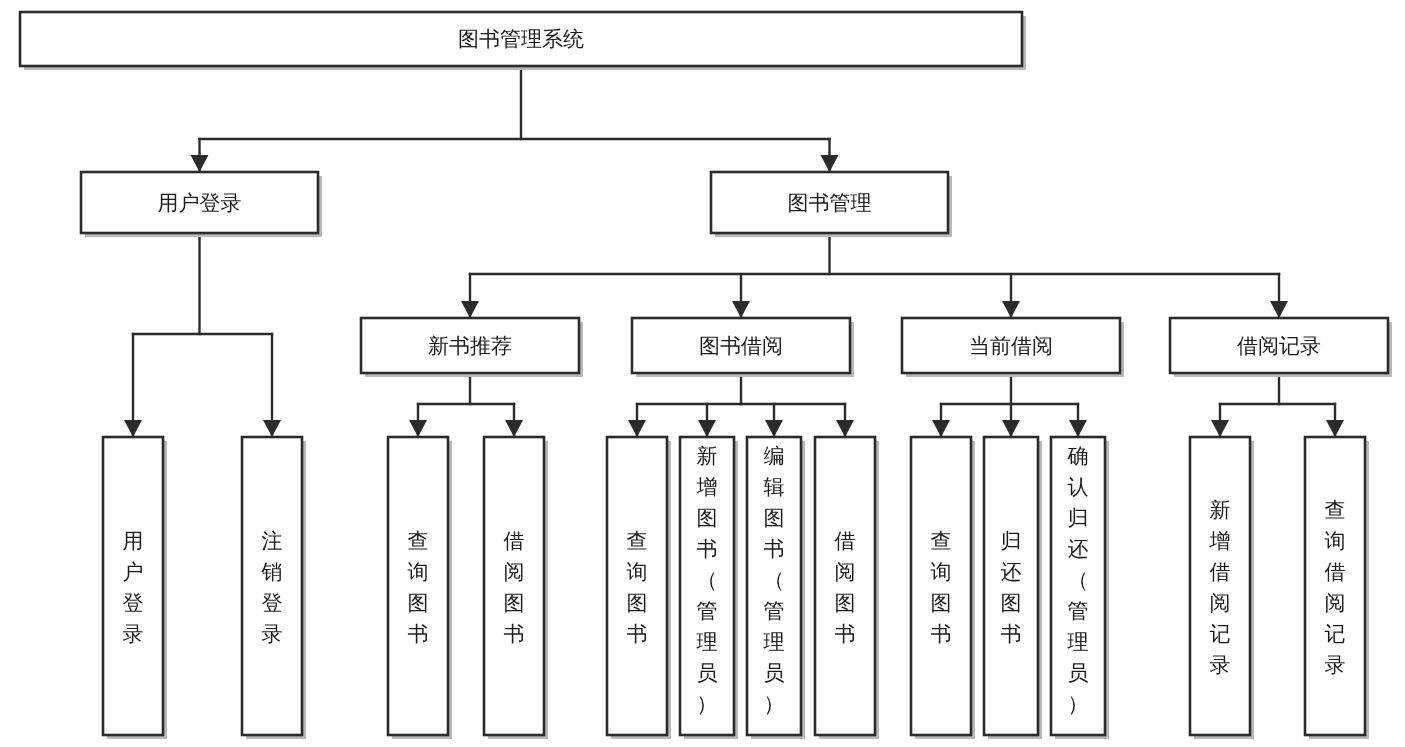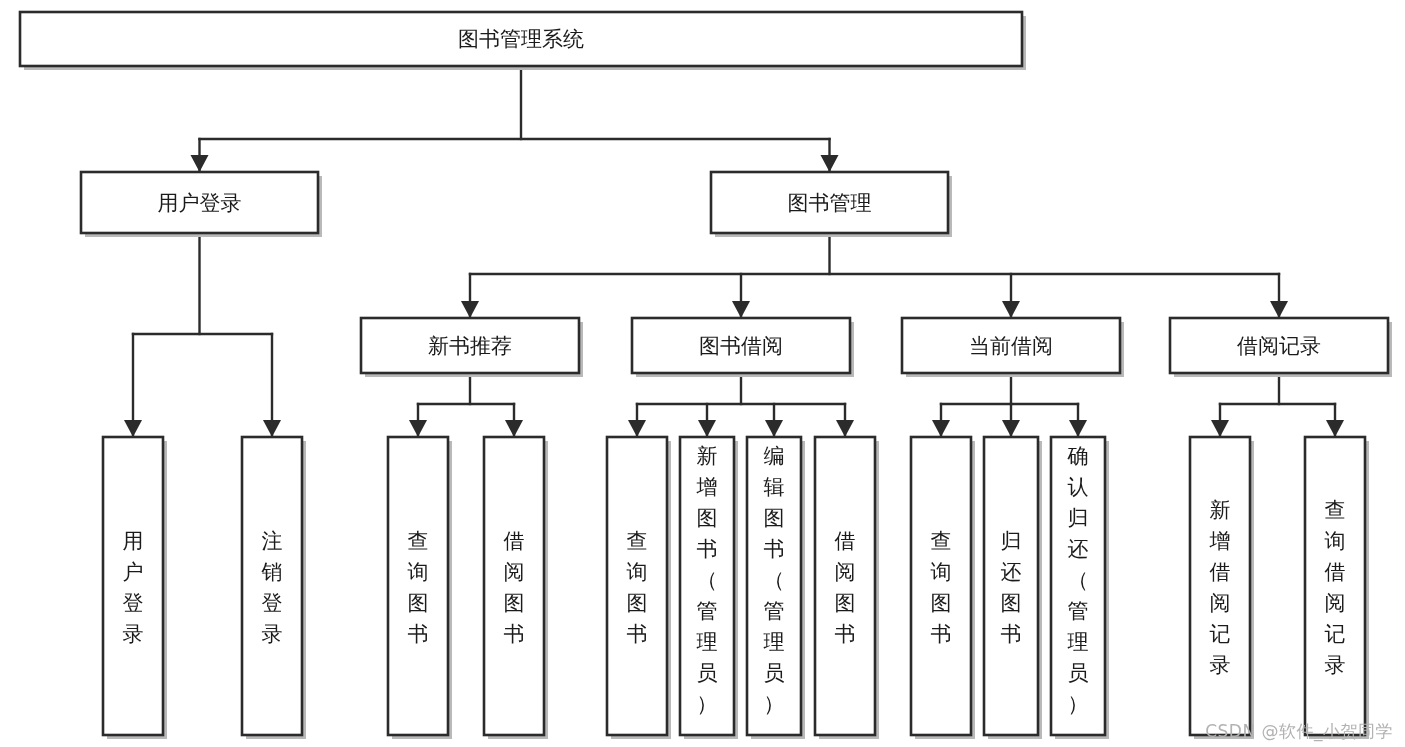--- a/index.html
+++ b/index.html
@@ -230,15 +230,14 @@
           <text x="1220" y="517" font-size="24" class="node-label-v"><tspan x="1220" dy="0">新</tspan><tspan x="1220" dy="31">增</tspan><tspan x="1220" dy="31">借</tspan><tspan x="1220" dy="31">阅</tspan><tspan x="1220" dy="31">记</tspan><tspan x="1220" dy="31">录</tspan></text>
         </g>
         <g>
           <rect x="1309" y="441" width="60" height="298" class="node-shadow"></rect>
           <rect x="1305" y="437" width="60" height="298" class="node-rect"></rect>
           <text x="1335" y="517" font-size="24" class="node-label-v"><tspan x="1335" dy="0">查</tspan><tspan x="1335" dy="31">询</tspan><tspan x="1335" dy="31">借</tspan><tspan x="1335" dy="31">阅</tspan><tspan x="1335" dy="31">记</tspan><tspan x="1335" dy="31">录</tspan></text>
         </g>
       </g>
   </svg>
 
-  <div class="watermark">CSDN @软件_小贺同学</div>
 
 </div>
 
 </body></html>

